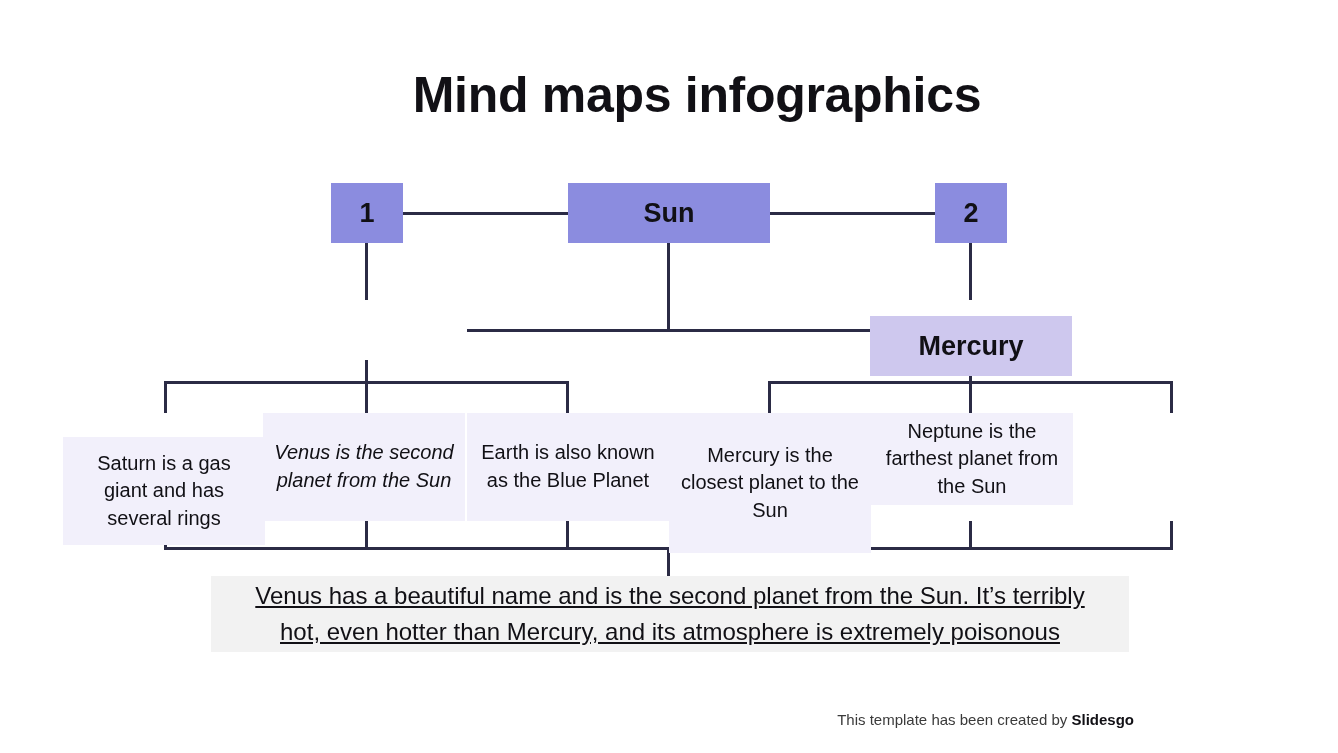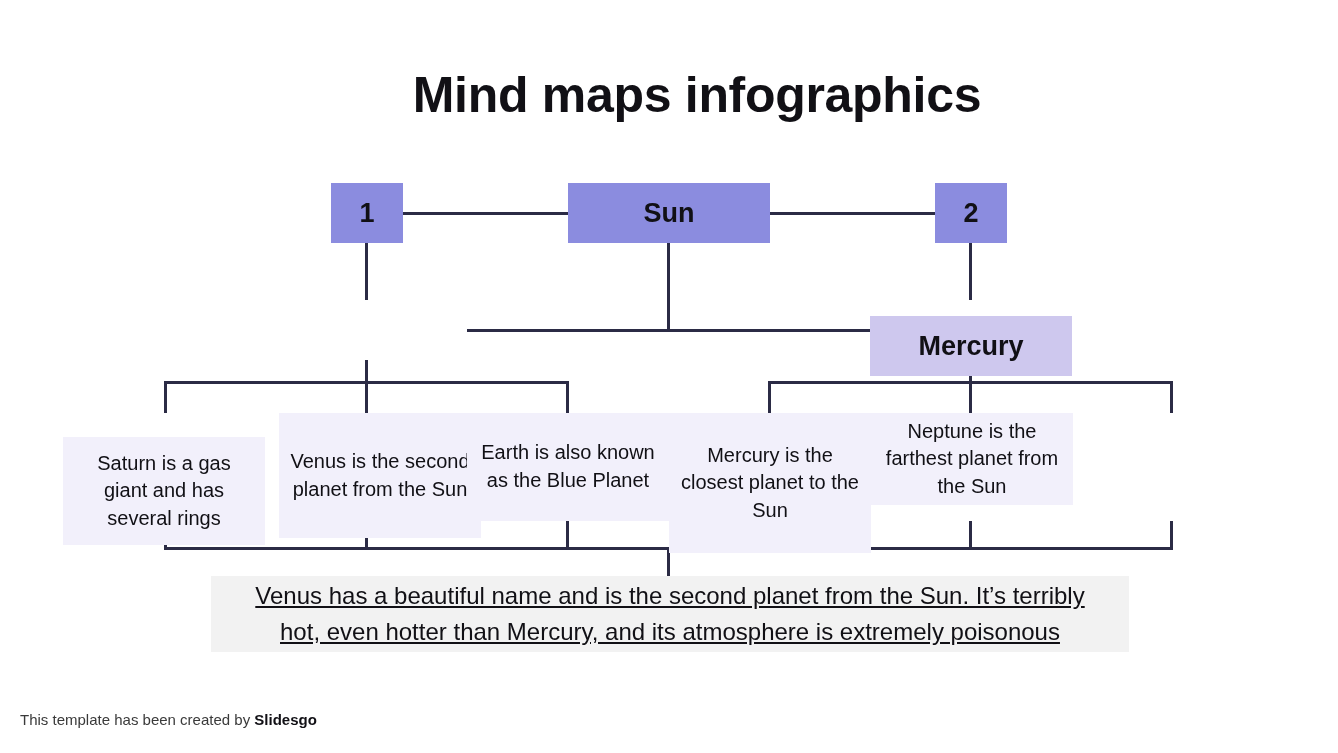--- a/index.html
+++ b/index.html
@@ -86,25 +86,24 @@
   }
   .line.h { height: 3px; }
   .line.v { width: 3px; }
 
   
   #footer {
     position: absolute;
     left: 0;
     top: 711px;
     width: 1134px;
-    text-align: left;
+    text-align: right;
     font-size: 15px;
     color: #3a3a3a;
     font-weight: 400;
-    padding-left: 20px;
   }
   #footer b { font-weight: 700; color: #111015; }
 </style>
 </head>
 <body>
 
 <div id="slide">
 
   <div id="title">Mind maps infographics</div>
 
@@ -145,21 +144,21 @@
 
   <div class="node lvl1" style="left:568px; top:183px; width:202px; height:60px;">Sun</div>
 
   <div class="node lvl1" style="left:935px; top:183px; width:72px; height:60px;">2</div>
 
 
   <div class="node lvl2" style="left:870px; top:316px; width:202px; height:60px;">Mercury</div>
 
   <div class="node lvl3" style="left:63px; top:437px; width:202px; height:108px;">Saturn is a gas giant and has several rings</div>
 
-  <div class="node lvl3" style="left:279px; top:413px; width:202px; height:125px;">Venus is the second planet from the Sun</div>
+  <div class="node lvl3" style="left:263px; top:413px; width:202px; height:108px;font-style:italic;">Venus is the second planet from the Sun</div>
 
   <div class="node lvl3" style="left:467px; top:413px; width:202px; height:108px;">Earth is also known as the Blue Planet</div>
 
   <div class="node lvl3" style="left:669px; top:413px; width:202px; height:140px;">Mercury is the closest planet to the Sun</div>
 
   <div class="node lvl3" style="left:871px; top:413px; width:202px; height:92px;">Neptune is the farthest planet from the Sun</div>
 
 
   <div class="node summary" style="left:211px; top:576px; width:918px; height:76px;">Venus has a beautiful name and is the second planet from the Sun. It’s terribly hot, even hotter than Mercury, and its atmosphere is extremely poisonous</div>
 

